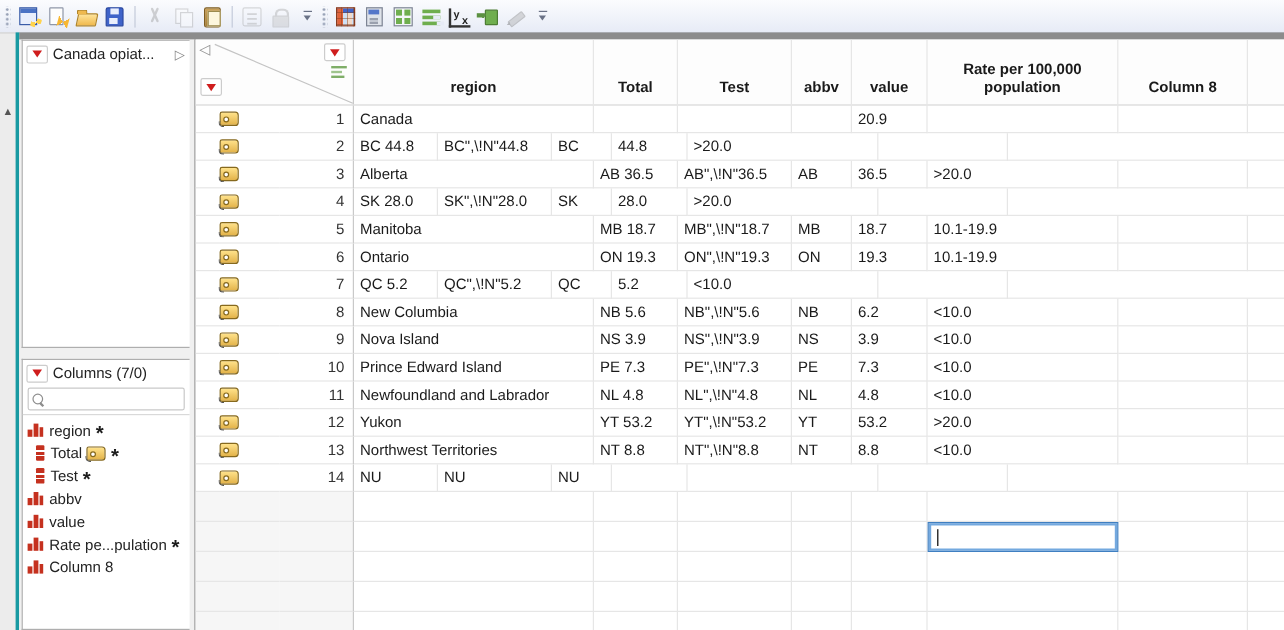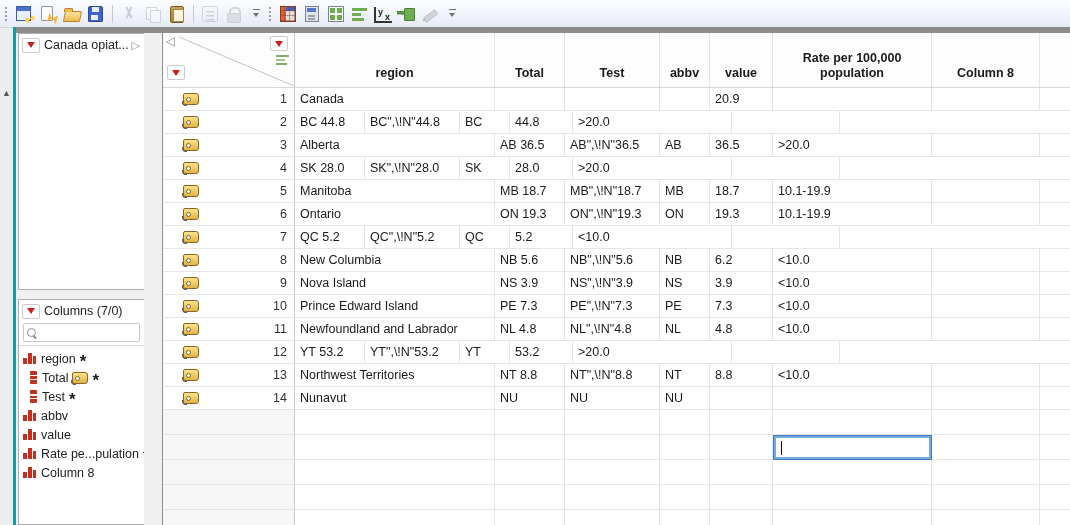--- a/index.html
+++ b/index.html
@@ -83,21 +83,21 @@
   .edit-icon::after{content:"";position:absolute;left:2px;bottom:3px;width:3px;height:3px;background:#555;clip-path:polygon(0 100%,100% 0,100% 100%);transform:rotate(-5deg);}
 
   
   .win-top-strip{position:absolute;left:16px;top:27px;width:1054px;height:6px;background:#8c8c8c;}
   .left-rail{position:absolute;left:0;top:27px;width:13px;height:498px;background:#ececec;border-top:1px solid #d5d5d5;}
   .rail-up-arrow{position:absolute;left:2px;top:60px;font-size:9px;color:#555;}
   .teal-line{position:absolute;left:13px;top:27px;width:3px;height:498px;background:#189aa2;}
 
   
   .sidebar{position:absolute;left:16px;top:33px;width:146px;height:492px;background:#f0f0f0;}
-  .panel{position:absolute;left:2px;width:126px;background:#ffffff;border:1px solid #aeaeae;border-right:none;box-sizing:border-box;}
+  .panel{position:absolute;left:2px;width:140px;background:#ffffff;border:1px solid #aeaeae;border-right:none;box-sizing:border-box;}
   .panel-table{top:0;height:257px;}
   .panel-columns{top:266px;height:226px;}
   .panel-header{display:flex;align-items:center;height:20px;padding:1px 3px 0 3px;}
   .panel-title{margin-left:4px;color:#222;white-space:nowrap;overflow:hidden;flex:1;}
   .expand-arrow{color:#8a8a8a;font-size:11px;margin-right:1px;}
   .red-tri-btn{width:16px;height:13px;background:#fff;border:1px solid #ccc;border-radius:2px;
     display:inline-flex;align-items:center;justify-content:center;flex:none;}
   .red-tri{width:0;height:0;border-left:4px solid transparent;border-right:4px solid transparent;border-top:6px solid #cf1d1d;}
   .search-box{display:flex;align-items:center;height:17px;margin:2px 4px 3px 4px;background:#fff;border:1px solid #c9c9c9;border-radius:2px;padding:0 3px;}
   .mag-icon{width:7px;height:7px;border:1.5px solid #8e8e8e;border-radius:50%;position:relative;flex:none;}
@@ -434,20 +434,21 @@
     <div class="cell c-value">4.8</div>
     <div class="cell c-rate">&lt;10.0</div>
     <div class="cell c-col8"></div>
     <div class="cell c-extra"></div>
   </div>
       <div class="trow">
     <div class="cell c-marker">
           <span class="tag-icon" style="margin-left:0"></span>
         </div>
     <div class="cell c-num">12</div>
+    <div class="cell c-region">Yukon</div>
     <div class="cell c-total">YT 53.2</div>
     <div class="cell c-test">YT",\!N"53.2</div>
     <div class="cell c-abbv">YT</div>
     <div class="cell c-value">53.2</div>
     <div class="cell c-rate">&gt;20.0</div>
     <div class="cell c-col8"></div>
     <div class="cell c-extra"></div>
   </div>
       <div class="trow">
     <div class="cell c-marker">
@@ -461,21 +462,20 @@
     <div class="cell c-value">8.8</div>
     <div class="cell c-rate">&lt;10.0</div>
     <div class="cell c-col8"></div>
     <div class="cell c-extra"></div>
   </div>
       <div class="trow">
     <div class="cell c-marker">
           <span class="tag-icon" style="margin-left:0"></span>
         </div>
     <div class="cell c-num">14</div>
-    <div class="cell c-region">Nunavut</div>
     <div class="cell c-total">NU</div>
     <div class="cell c-test">NU</div>
     <div class="cell c-abbv">NU</div>
     <div class="cell c-value"></div>
     <div class="cell c-rate"></div>
     <div class="cell c-col8"></div>
     <div class="cell c-extra"></div>
   </div>
       <div class="trow erow">
     <div class="cell c-marker"></div>

